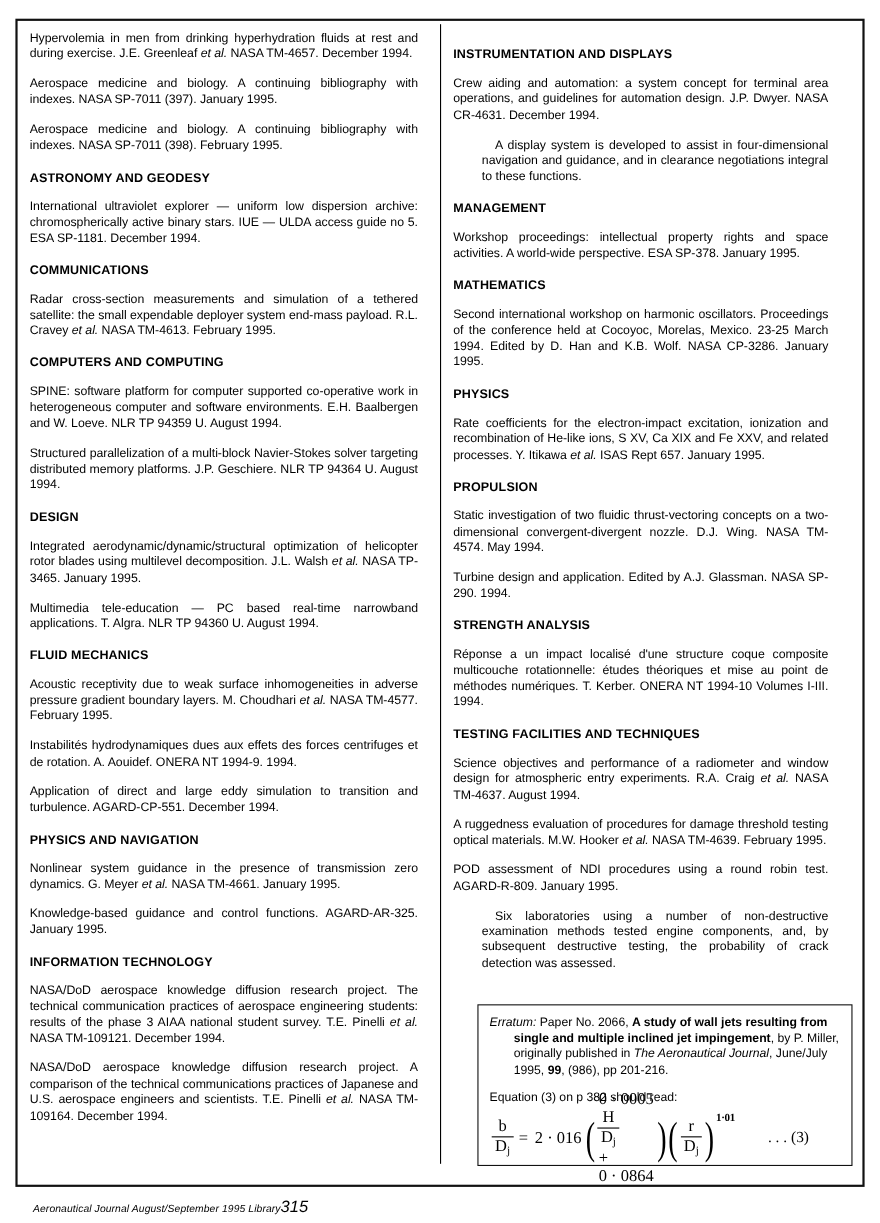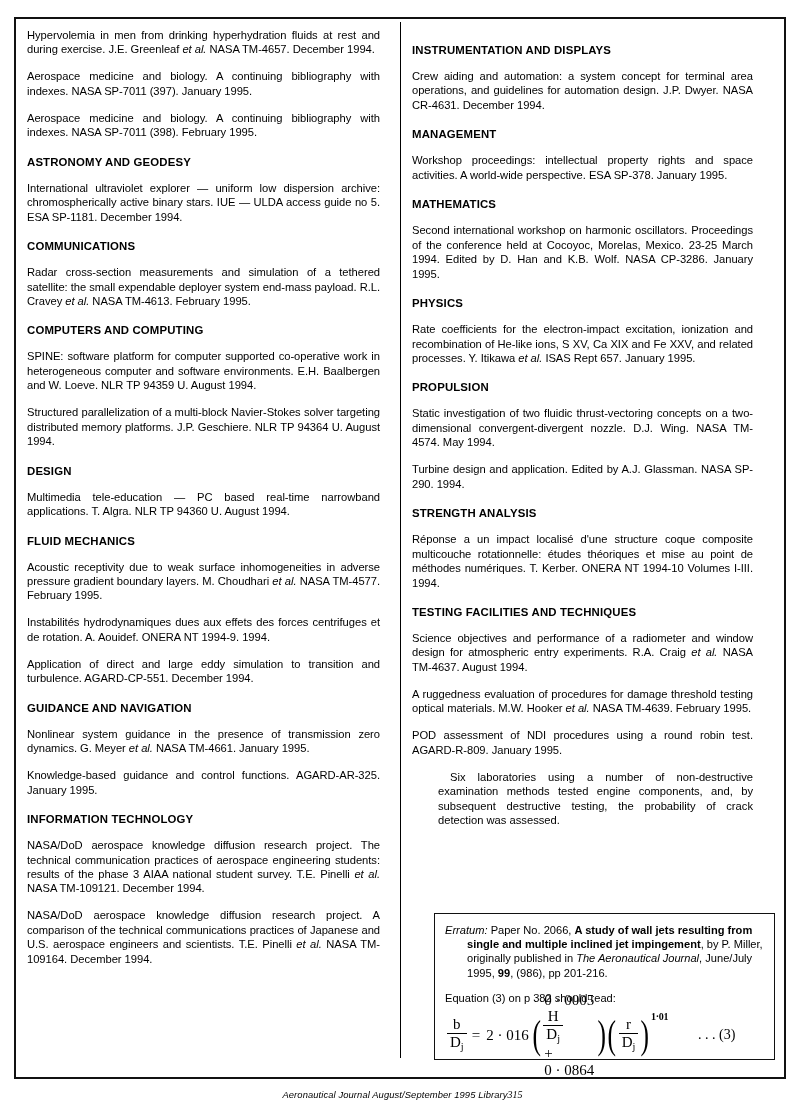--- a/index.html
+++ b/index.html
@@ -167,32 +167,31 @@
     white-space: nowrap;
   }
 
   
   .footer {
     position: absolute;
     left: 30px;
     top: 1089px;
     width: 745px;
     display: flex;
-    justify-content: center;
+    justify-content: flex-start;
     align-items: baseline;
   }
   .footer-left {
     font-size: 9.4px;
     font-style: italic;
     letter-spacing: 0.1px;
   }
   .footer-right {
-    font-size: 10px;
+    font-size: 15px;
     font-style: italic;
-    font-family: Liberation Serif, serif;
   }
 </style>
 </head>
 <body>
 
 <div id="page">
 
   <div class="page-frame"></div>
 
   <div class="col-divider"></div>
@@ -204,36 +203,38 @@
         <p class="entry">Aerospace medicine and biology. A continuing bibliography with indexes. NASA SP-7011 (397). January 1995.</p>
         <p class="entry">Aerospace medicine and biology. A continuing bibliography with indexes. NASA SP-7011 (398). February 1995.</p>
         <div class="section-head">ASTRONOMY AND GEODESY</div>
         <p class="entry">International ultraviolet explorer — uniform low dispersion archive: chromospherically active binary stars. IUE — ULDA access guide no 5. ESA SP-1181. December 1994.</p>
         <div class="section-head">COMMUNICATIONS</div>
         <p class="entry">Radar cross-section measurements and simulation of a tethered satellite: the small expendable deployer system end-mass payload. R.L. Cravey <i>et al.</i> NASA TM-4613. February 1995.</p>
         <div class="section-head">COMPUTERS AND COMPUTING</div>
         <p class="entry">SPINE: software platform for computer supported co-operative work in heterogeneous computer and software environments. E.H. Baalbergen and W. Loeve. NLR TP 94359 U. August 1994.</p>
         <p class="entry">Structured parallelization of a multi-block Navier-Stokes solver targeting distributed memory platforms. J.P. Geschiere. NLR TP 94364 U. August 1994.</p>
         <div class="section-head">DESIGN</div>
+        <p class="entry">Integrated aerodynamic/dynamic/structural optimization of helicopter rotor blades using multilevel decomposition. J.L. Walsh <i>et al.</i> NASA TP-3465. January 1995.</p>
         <p class="entry">Multimedia tele-education — PC based real-time narrowband applications. T. Algra. NLR TP 94360 U. August 1994.</p>
         <div class="section-head">FLUID MECHANICS</div>
         <p class="entry">Acoustic receptivity due to weak surface inhomogeneities in adverse pressure gradient boundary layers. M. Choudhari <i>et al.</i> NASA TM-4577. February 1995.</p>
         <p class="entry">Instabilités hydrodynamiques dues aux effets des forces centrifuges et de rotation. A. Aouidef. ONERA NT 1994-9. 1994.</p>
         <p class="entry">Application of direct and large eddy simulation to transition and turbulence. AGARD-CP-551. December 1994.</p>
-        <div class="section-head">GUIDANCE AND NAVIGATION</div>
+        <div class="section-head">PHYSICS AND NAVIGATION</div>
         <p class="entry">Nonlinear system guidance in the presence of transmission zero dynamics. G. Meyer <i>et al.</i> NASA TM-4661. January 1995.</p>
         <p class="entry">Knowledge-based guidance and control functions. AGARD-AR-325. January 1995.</p>
         <div class="section-head">INFORMATION TECHNOLOGY</div>
         <p class="entry">NASA/DoD aerospace knowledge diffusion research project. The technical communication practices of aerospace engineering students: results of the phase 3 AIAA national student survey. T.E. Pinelli <i>et al.</i> NASA TM-109121. December 1994.</p>
         <p class="entry">NASA/DoD aerospace knowledge diffusion research project. A comparison of the technical communications practices of Japanese and U.S. aerospace engineers and scientists. T.E. Pinelli <i>et al.</i> NASA TM-109164. December 1994.</p>
       </div>
 
     <div class="col col-right" id="right-col">
         <div class="section-head">INSTRUMENTATION AND DISPLAYS</div>
         <p class="entry">Crew aiding and automation: a system concept for terminal area operations, and guidelines for automation design. J.P. Dwyer. NASA CR-4631. December 1994.</p>
+        <p class="abstract">A display system is developed to assist in four-dimensional navigation and guidance, and in clearance negotiations integral to these functions.</p>
         <div class="section-head">MANAGEMENT</div>
         <p class="entry">Workshop proceedings: intellectual property rights and space activities. A world-wide perspective. ESA SP-378. January 1995.</p>
         <div class="section-head">MATHEMATICS</div>
         <p class="entry">Second international workshop on harmonic oscillators. Proceedings of the conference held at Cocoyoc, Morelas, Mexico. 23-25 March 1994. Edited by D. Han and K.B. Wolf. NASA CP-3286. January 1995.</p>
         <div class="section-head">PHYSICS</div>
         <p class="entry">Rate coefficients for the electron-impact excitation, ionization and recombination of He-like ions, S XV, Ca XIX and Fe XXV, and related processes. Y. Itikawa <i>et al.</i> ISAS Rept 657. January 1995.</p>
         <div class="section-head">PROPULSION</div>
         <p class="entry">Static investigation of two fluidic thrust-vectoring concepts on a two-dimensional convergent-divergent nozzle. D.J. Wing. NASA TM-4574. May 1994.</p>
         <p class="entry">Turbine design and application. Edited by A.J. Glassman. NASA SP-290. 1994.</p>
         <div class="section-head">STRENGTH ANALYSIS</div>

